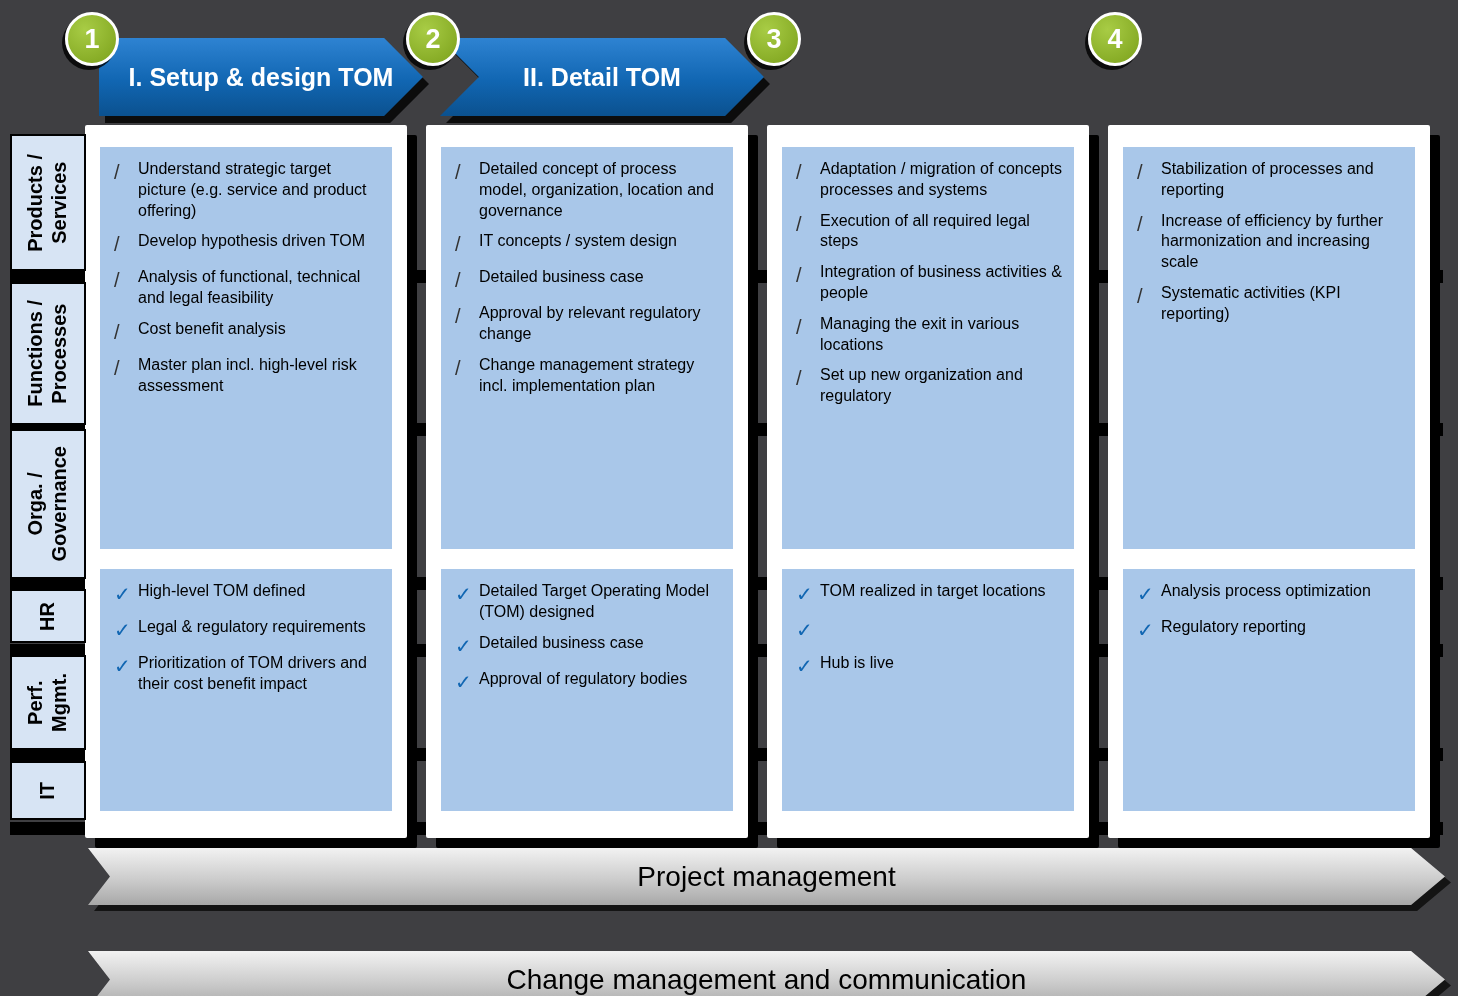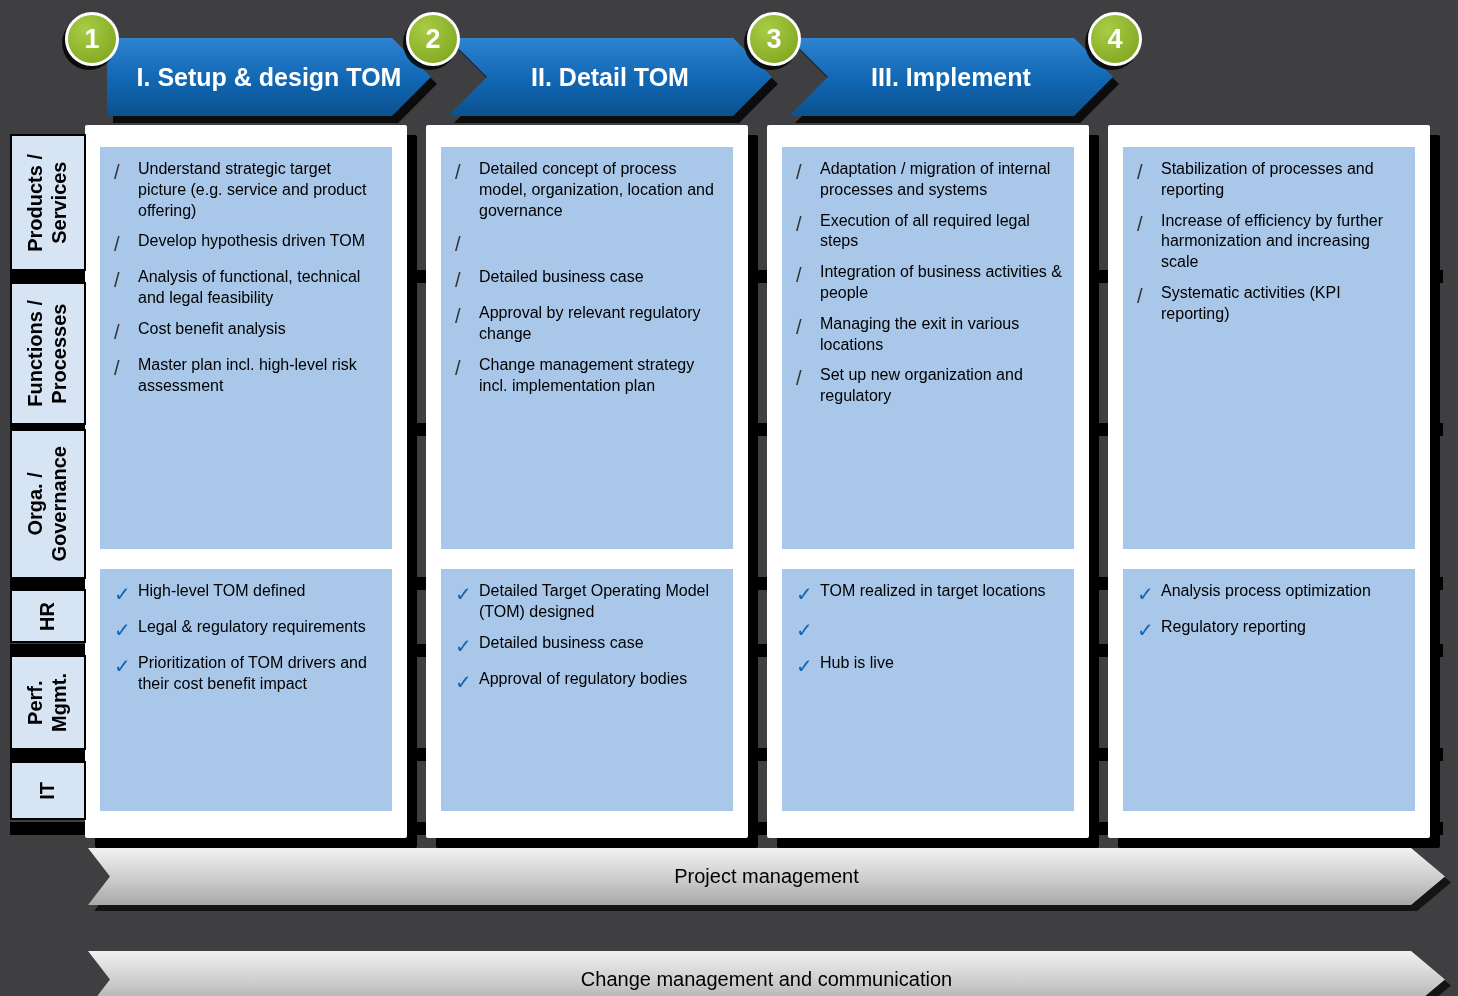--- a/index.html
+++ b/index.html
@@ -28,21 +28,21 @@
   }
   .rl-1{top:134px;height:137px}.rl-2{top:282px;height:143px}.rl-3{top:429px;height:150px}
   .rl-4{top:589px;height:54px}.rl-5{top:655px;height:95px}.rl-6{top:761px;height:59px}
 
   
   .phase { position:absolute; top:30px; width:322px; height:815px; z-index:2; }
   .phase-1{left:85px}.phase-2{left:426px}.phase-3{left:767px}.phase-4{left:1108px}
 
   
   .arrow-wrap {
-    position:absolute; top:8px; left:22px; width:324px; height:78px;
+    position:absolute; top:8px; left:14px; width:324px; height:78px;
     filter:drop-shadow(6px 7px 0 #0c0c0c); z-index:2;
   }
   .arrow-body {
     width:100%; height:100%;
     background:linear-gradient(180deg,#2e83d2 0%,var(--header-blue,#1166b2) 55%,#0b518f 100%);
     clip-path:polygon(0 0,88% 0,100% 50%,88% 100%,0 100%,12% 50%);
     display:flex; align-items:center; justify-content:center; padding:0 10px;
   }
   .phase-1 .arrow-body { clip-path:polygon(0 0,88% 0,100% 50%,88% 100%,0 100%); }
   .arrow-title { color:#fff; font-weight:bold; font-size:25px; white-space:nowrap; }
@@ -80,21 +80,21 @@
     position:absolute; left:88px; width:1357px; height:57px; z-index:4;
     filter:drop-shadow(6px 6px 0 #141414);
   }
   .banner-1{top:848px}.banner-2{top:951px}
   .banner-body {
     width:100%; height:100%;
     clip-path:polygon(0 0,97.5% 0,100% 50%,97.5% 100%,0 100%,1.62% 50%);
     background:linear-gradient(180deg,#f2f2f2 0%,var(--banner-gray,#cccccc) 55%,#a8a8a8 100%);
     display:flex; align-items:center; justify-content:center;
   }
-  .banner-label { color:#000; font-size:20px; }
+  .banner-label { color:#000; font-size:28px; }
 </style>
 </head>
 <body>
 
 <div class="stage">
   <div class="hstripe s1"></div>
   <div class="hstripe s2"></div>
   <div class="hstripe s3"></div>
   <div class="hstripe s4"></div>
   <div class="hstripe s5"></div>
@@ -188,20 +188,21 @@
     </div>
     <div class="col">
       <div class="box activities">
         <ul class="items">
               <li class="item">
     <span class="bullet slash">/</span>
     <span class="txt">Detailed concept of process model, organization, location and governance</span>
   </li>
               <li class="item">
     <span class="bullet slash">/</span>
+    <span class="txt">IT concepts / system design</span>
   </li>
               <li class="item">
     <span class="bullet slash">/</span>
     <span class="txt">Detailed business case</span>
   </li>
               <li class="item">
     <span class="bullet slash">/</span>
     <span class="txt">Approval by relevant regulatory change</span>
   </li>
               <li class="item">
@@ -225,31 +226,26 @@
     <span class="txt">Approval of regulatory bodies</span>
   </li>
             </ul>
       </div>
     </div>
   </div>
       <div class="phase phase-3">
     <div class="badge">
       <span>3</span>
     </div>
-    <div class="arrow-wrap">
-      <div class="arrow-body">
-        <span class="arrow-title">III. Implement</span>
-      </div>
-    </div>
     <div class="col">
       <div class="box activities">
         <ul class="items">
               <li class="item">
     <span class="bullet slash">/</span>
-    <span class="txt">Adaptation / migration of internal processes and systems</span>
+    <span class="txt">Adaptation / migration of concepts processes and systems</span>
   </li>
               <li class="item">
     <span class="bullet slash">/</span>
     <span class="txt">Execution of all required legal steps</span>
   </li>
               <li class="item">
     <span class="bullet slash">/</span>
     <span class="txt">Integration of business activities &amp; people</span>
   </li>
               <li class="item">

